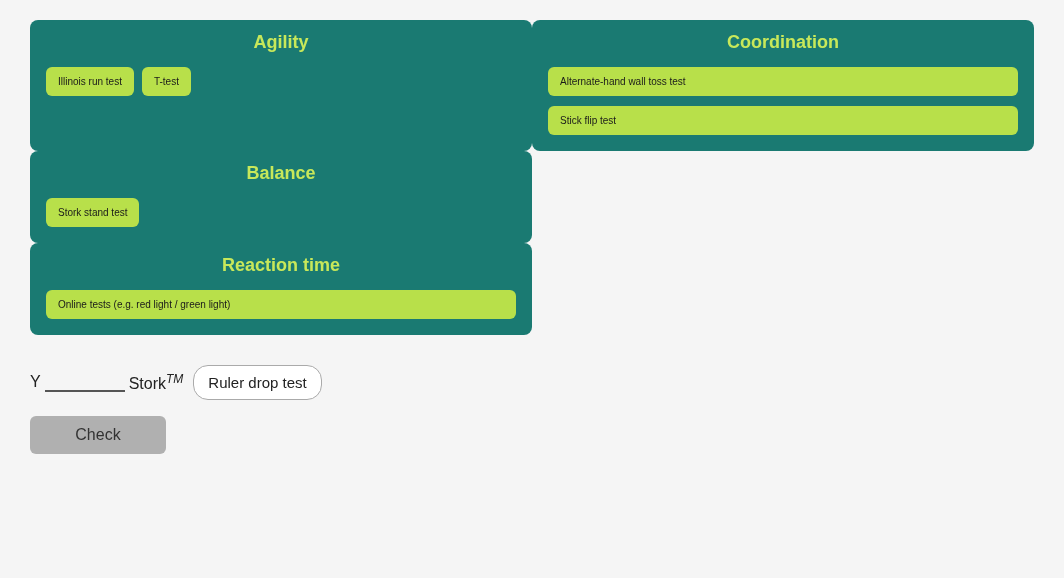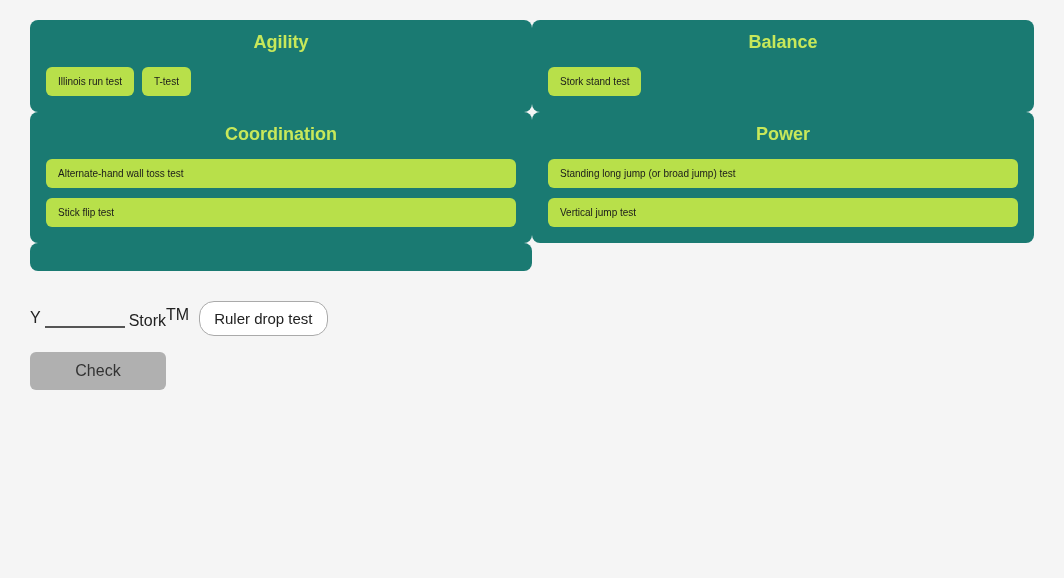--- a/index.html
+++ b/index.html
@@ -80,22 +80,23 @@
 
     .blank-line {
       display: inline-block;
       width: 80px;
       border-bottom: 2px solid #555;
       height: 1.2em;
       vertical-align: bottom;
     }
 
     .tm-sup {
-      font-size: 16px;
+      font-size: 12px;
       vertical-align: super;
+      font-style: italic;
     }
 
     .answer-option {
       background: white;
       border: 1.5px solid #aaa;
       border-radius: 15px;
       padding: 8px 14px;
       font-size: 15px;
       cursor: pointer;
       color: #222;
@@ -123,39 +124,36 @@
 
   <div class="category-box">
     <div class="category-title">Agility</div>
     <div class="button-row">
       <button class="test-button">Illinois run test</button>
       <button class="test-button">T-test</button>
     </div>
   </div>
 
   <div class="category-box">
+    <div class="category-title">Coordination</div>
+    <button class="test-button">Alternate-hand wall toss test</button>
+    <button class="test-button">Stick flip test</button>
+  </div>
+
+  <div class="category-box">
     <div class="category-title">Balance</div>
     <div class="button-row">
       <button class="test-button">Stork stand test</button>
     </div>
   </div>
 
-  <div class="category-box">
-    <div class="category-title">Coordination</div>
-    <button class="test-button">Alternate-hand wall toss test</button>
-    <button class="test-button">Stick flip test</button>
-  </div>
-
-  <div class="category-box">
-    <div class="category-title">Power</div>
-    <button class="test-button">Standing long jump (or broad jump) test</button>
-    <button class="test-button">Vertical jump test</button>
-  </div>
 
   <div class="category-box reaction-box">
+    <div class="category-title">Reaction time</div>
+    <button class="test-button">Online tests (e.g. red light / green light)</button>
   </div>
 
 </div>
 
 <div class="bottom-section">
   <div class="answer-row">
     <div class="answer-slot">
       <span>Y</span>
       <span class="blank-line"></span>
       <span>

